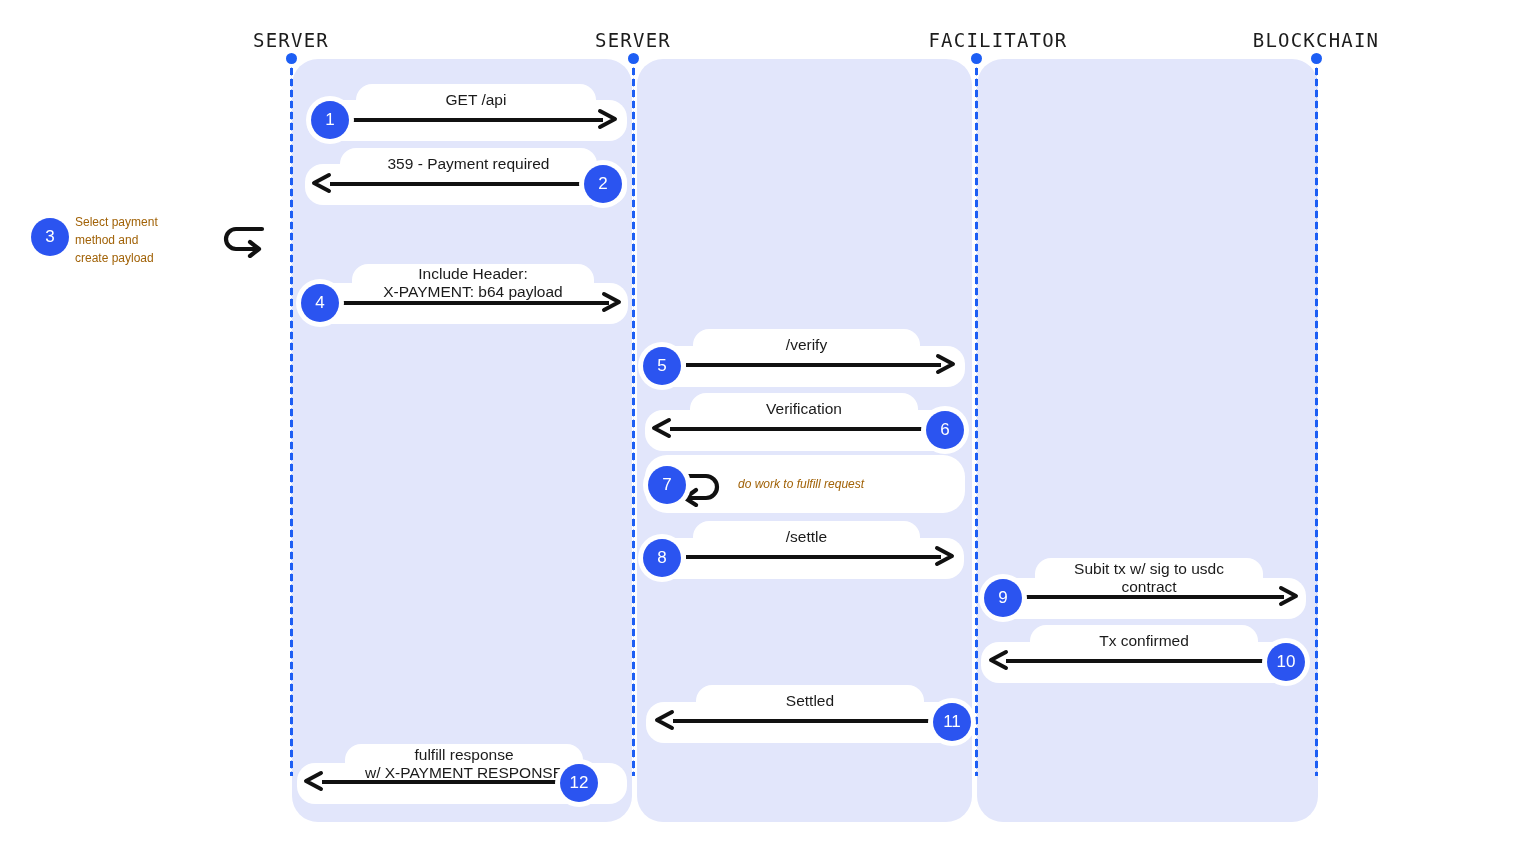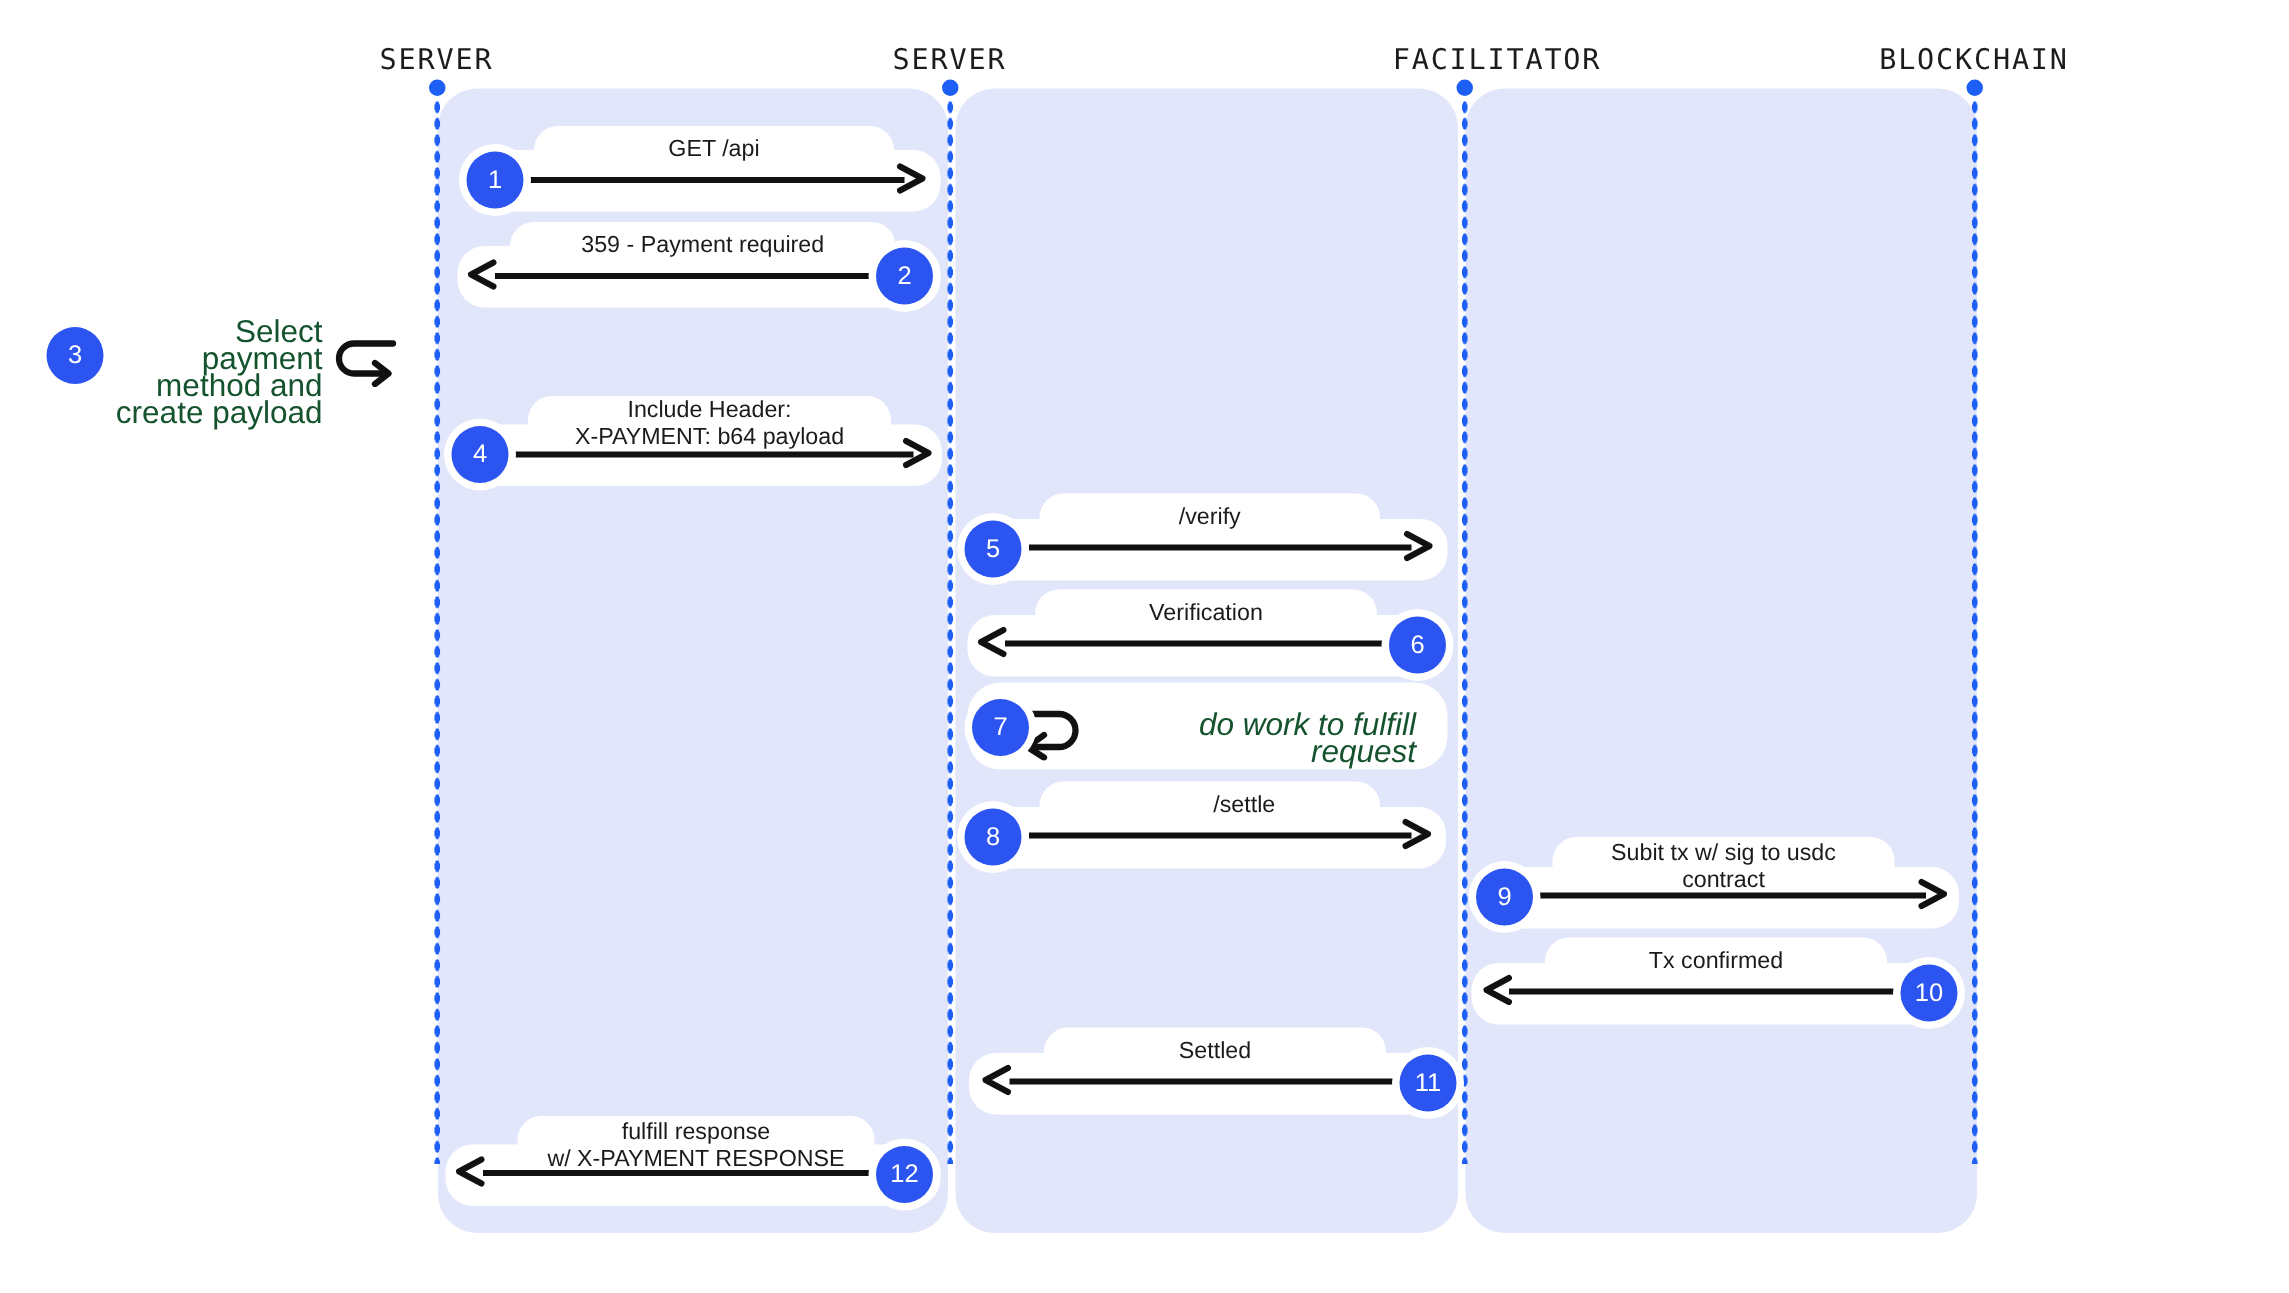--- a/index.html
+++ b/index.html
@@ -110,24 +110,24 @@
   .step.on-band { box-shadow: 0 0 0 5px #ffffff; }
 
   
   .selfbox {
     position: absolute;
     background: #ffffff;
     border-radius: 22px;
   }
   .self-label {
     position: absolute;
-    text-align: right;
-    font-size: 21px;
+    text-align: left;
+    font-size: 12px;
     line-height: 18px;
-    color: #14532d;
+    color: #a16207;
     white-space: pre-line;
     z-index: 4;
   }
   .loop-icon {
     position: absolute;
     z-index: 5;
   }
   .loop-icon svg { display: block; }
 </style>
 </head>
@@ -244,21 +244,21 @@
         <path d="M12 13 H32 a11 11 0 0 1 0 22 H14" fill="none" stroke="#111111" stroke-width="4.2" stroke-linecap="round" stroke-linejoin="round"></path>
         <path d="M22 27 L11 35 L22 42" fill="none" stroke="#111111" stroke-width="4.2" stroke-linecap="round" stroke-linejoin="round"></path>
       </svg>
     </div>
     <div class="step on-band" style="left:648px; top:466px;">7</div>
   </div>
 
   <div class="msg">
     <div class="msg-plate lower" style="left:646px; top:538px; width:318px; height:41px;"></div>
     <div class="msg-plate upper" style="left:693px; top:521px; width:227px; height:34px;"></div>
-    <div class="msg-label" style="left:716px; top:528px; width:227px;text-align:center;">/settle</div>
+    <div class="msg-label" style="left:693px; top:528px; width:227px;text-align:center;">/settle</div>
     <div class="arrow-line" style="left:686px; top:555px; width:255px;"></div>
     <div class="arrow-head" style="left:933px; top:543px;">
       <svg width="26" height="26" viewBox="0 0 26 26">
         <path d="M4 5 L19 13 L4 21" fill="none" stroke="#111111" stroke-width="4" stroke-linecap="round" stroke-linejoin="round"></path>
       </svg>
     </div>
     <div class="step on-band" style="left:643px; top:539px;">8</div>
   </div>
 
   <div class="msg">
@@ -305,16 +305,16 @@
     <div class="msg-plate lower" style="left:297px; top:763px; width:330px; height:41px;"></div>
     <div class="msg-plate upper" style="left:345px; top:744px; width:238px; height:38px;"></div>
     <div class="msg-label" style="left:341px; top:746px; width:246px;">fulfill response
 w/ X-PAYMENT RESPONSE</div>
     <div class="arrow-line" style="left:322px; top:780px; width:268px;"></div>
     <div class="arrow-head" style="left:299px; top:768px;">
       <svg width="26" height="26" viewBox="0 0 26 26">
         <path d="M22 5 L7 13 L22 21" fill="none" stroke="#111111" stroke-width="4" stroke-linecap="round" stroke-linejoin="round"></path>
       </svg>
     </div>
-    <div class="step on-band" style="left:584px; top:764px;text-align:center;">12</div>
+    <div class="step on-band" style="left:560px; top:764px;text-align:center;">12</div>
   </div>
 
 </div>
 
 </body></html>

